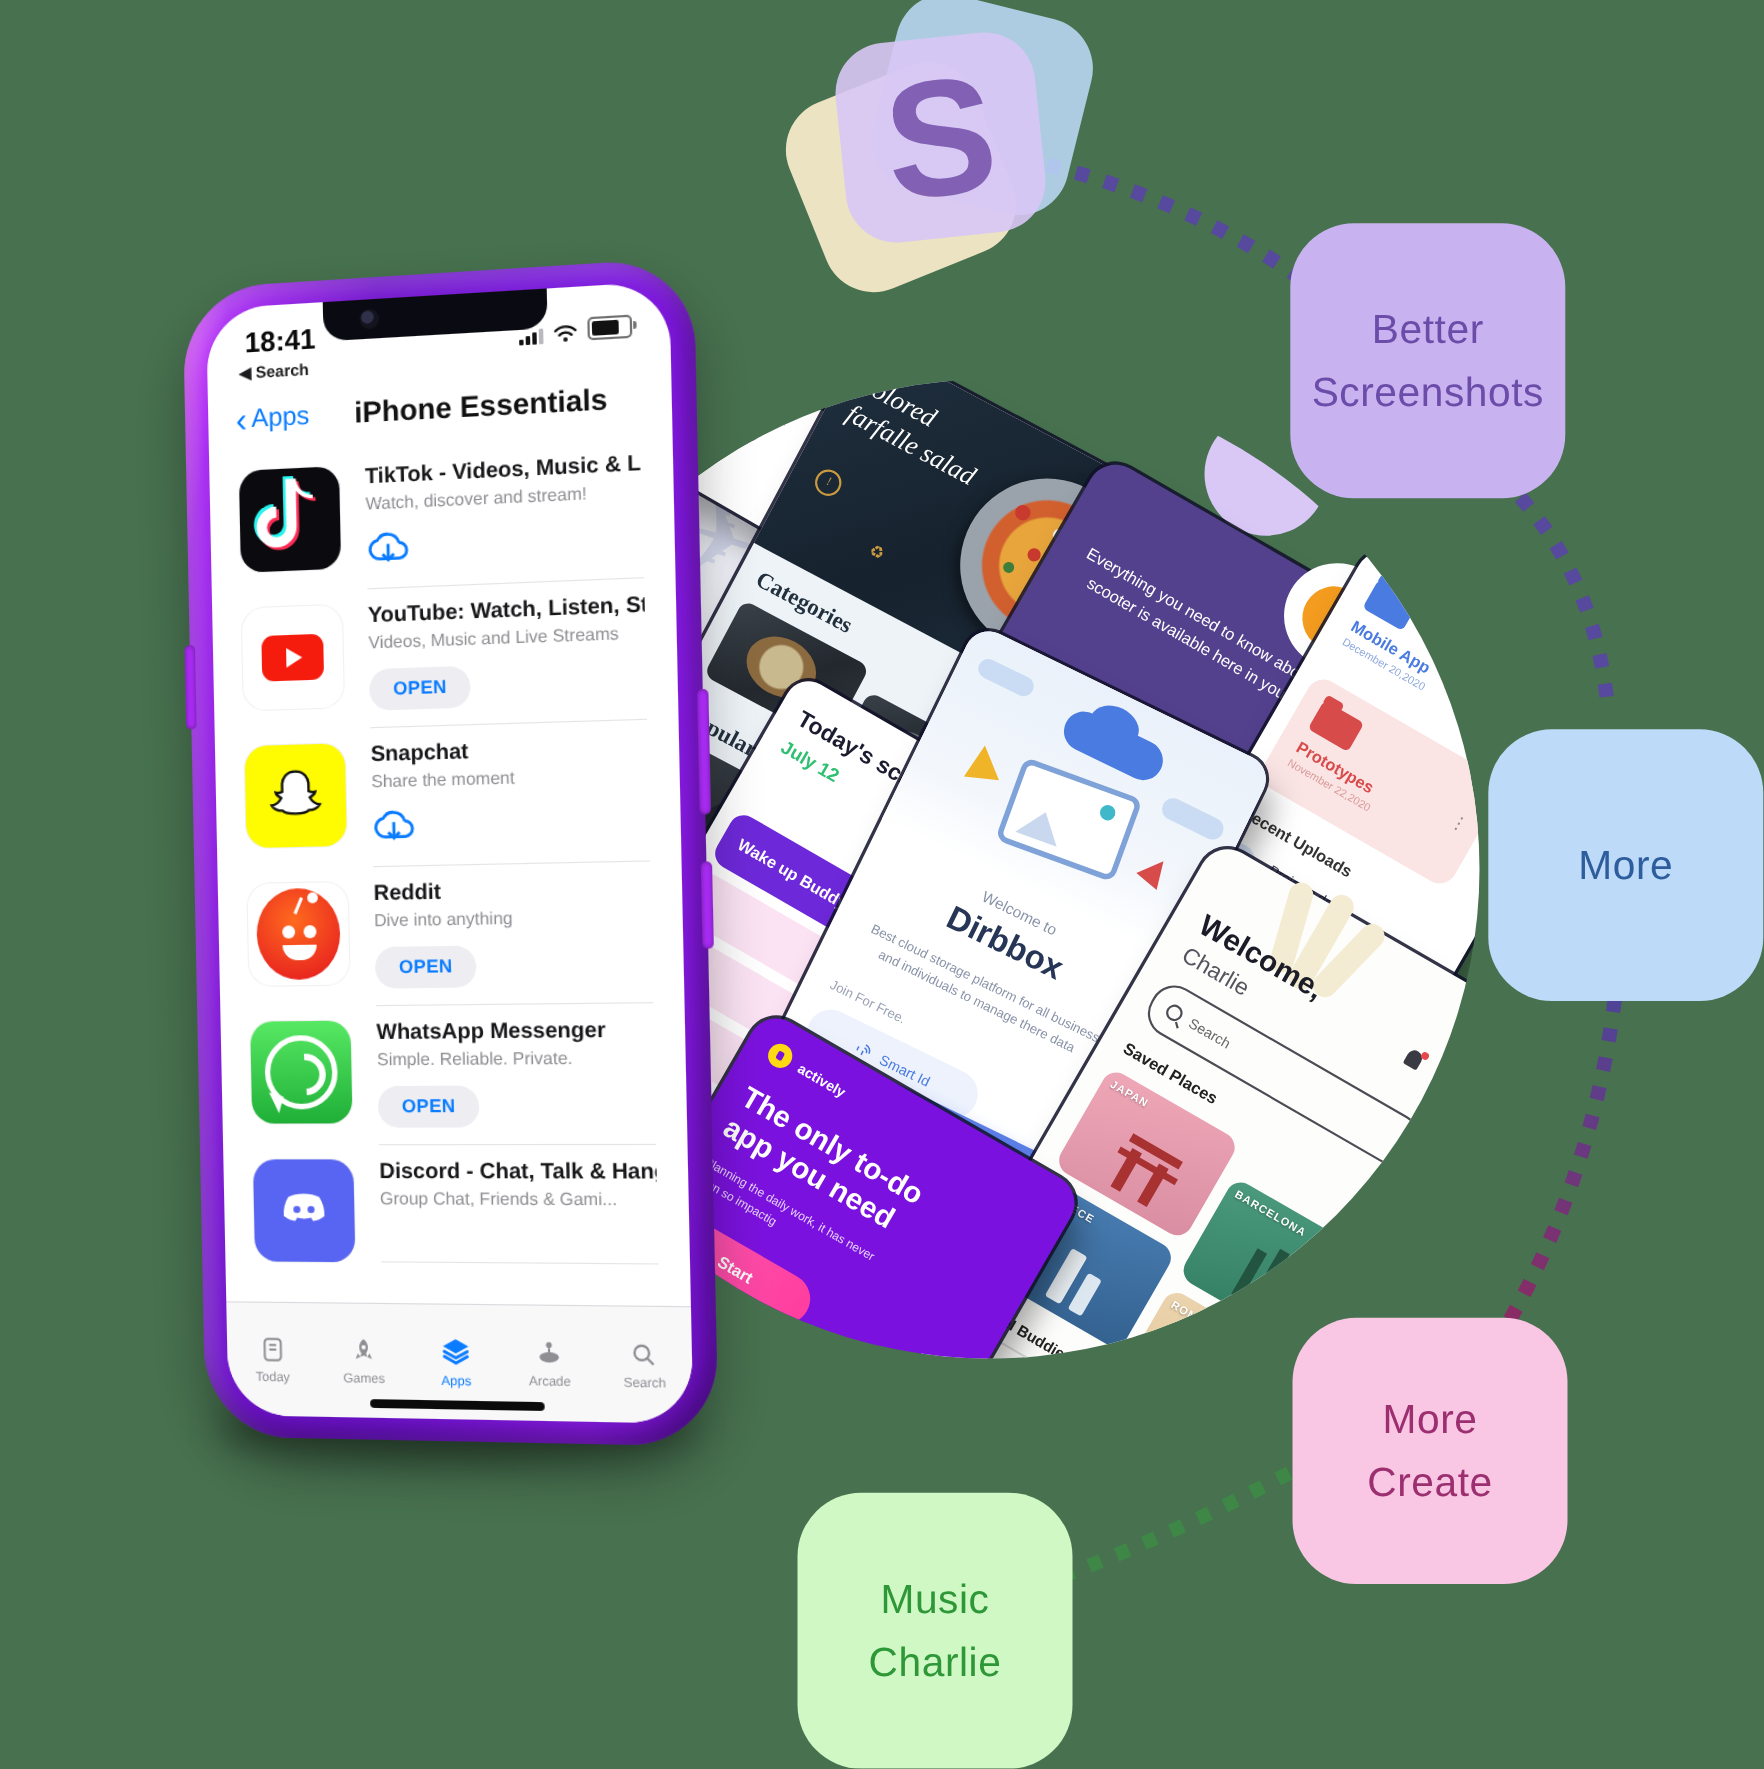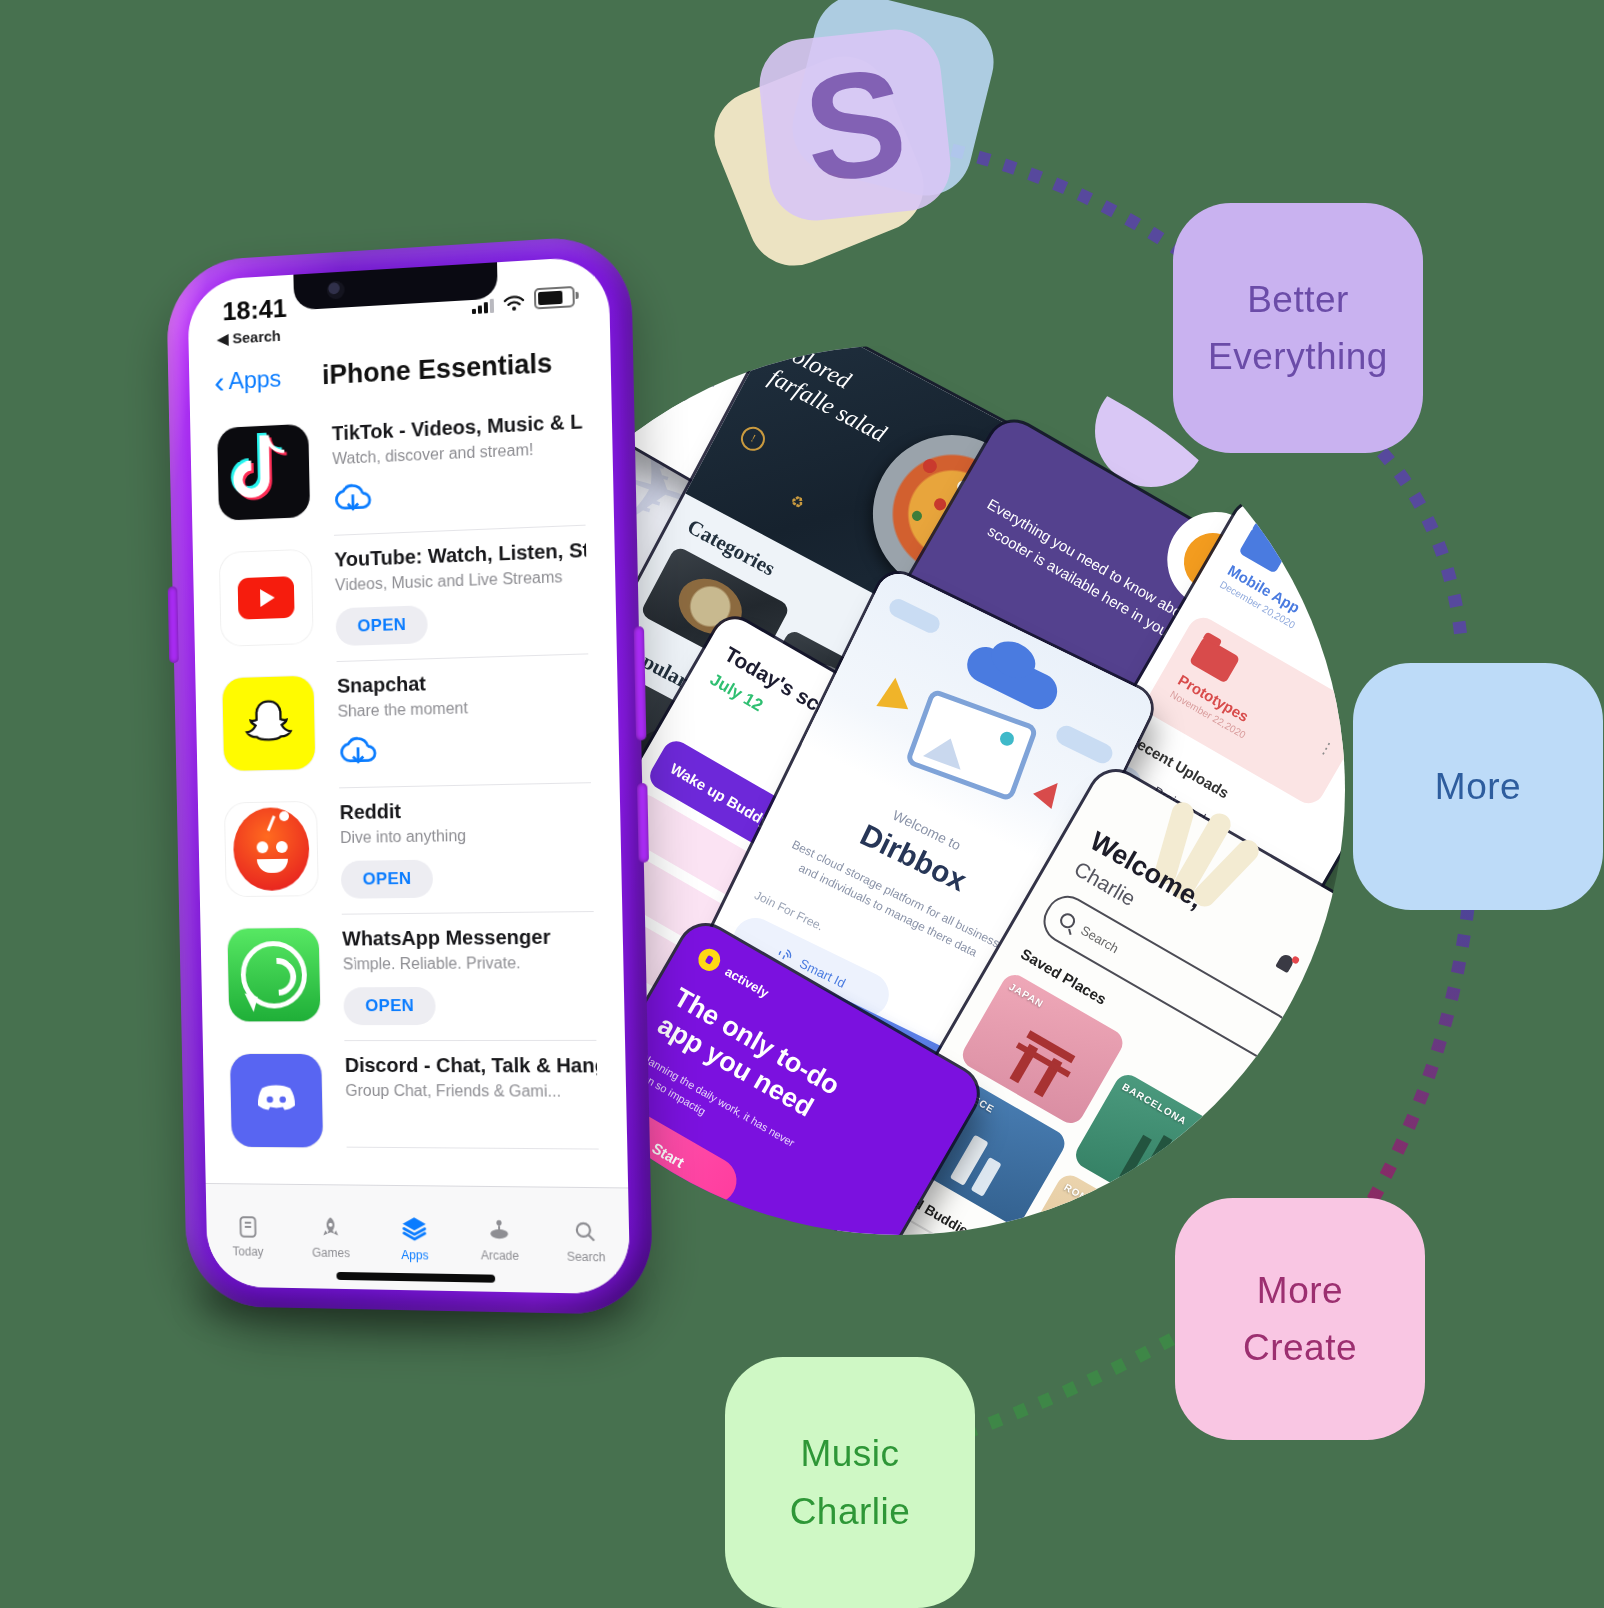--- a/index.html
+++ b/index.html
@@ -547,21 +547,21 @@
   <div style="position:absolute;left:710px;top:0;width:280px;height:250px;z-index:6;">
     <div class="logo-sq" style="left:18px;top:70px;background:#F5E9C8;opacity:.95;transform:rotate(-22deg);"></div>
     <div class="logo-sq" style="left:92px;top:4px;background:#BFDCFA;opacity:.85;transform:rotate(14deg);"></div>
     <div class="logo-sq" style="left:54px;top:34px;background:#D9C7F5;opacity:.9;transform:rotate(-6deg);">
       <div class="logo-letter">S</div>
     </div>
   </div>
 
   <div class="badge" style="left:1173px;top:203px;height:250px;background:#C9B2F0;color:#6B4CA8;">
     <div>Better</div>
-    <div>Everything</div>
+    <div>Screenshots</div>
   </div>
   <div class="badge" style="left:1353px;top:663px;height:247px;background:#BDDBF8;color:#2E5D9E;">
     <div>More</div>
   </div>
   <div class="badge" style="left:1175px;top:1198px;height:242px;background:#F9C6E3;color:#9C2F70;">
     <div>More</div>
     <div>Create</div>
   </div>
   <div class="badge" style="left:725px;top:1357px;height:251px;background:#CFF8C5;color:#2E9737;">
     <div>Music</div>

